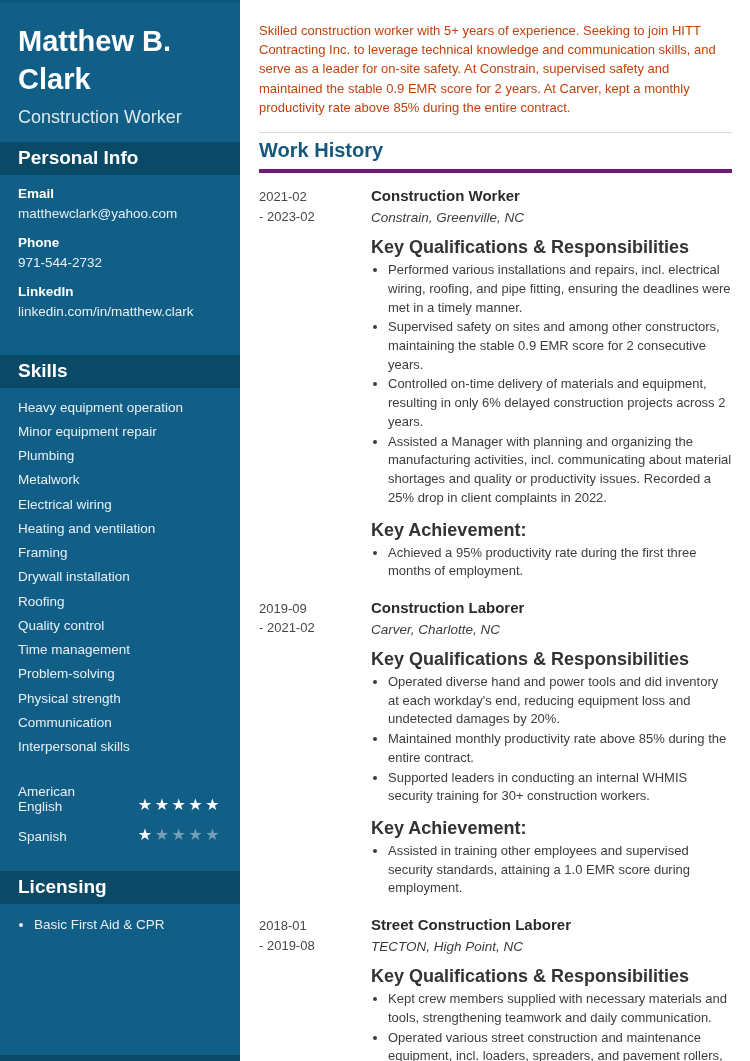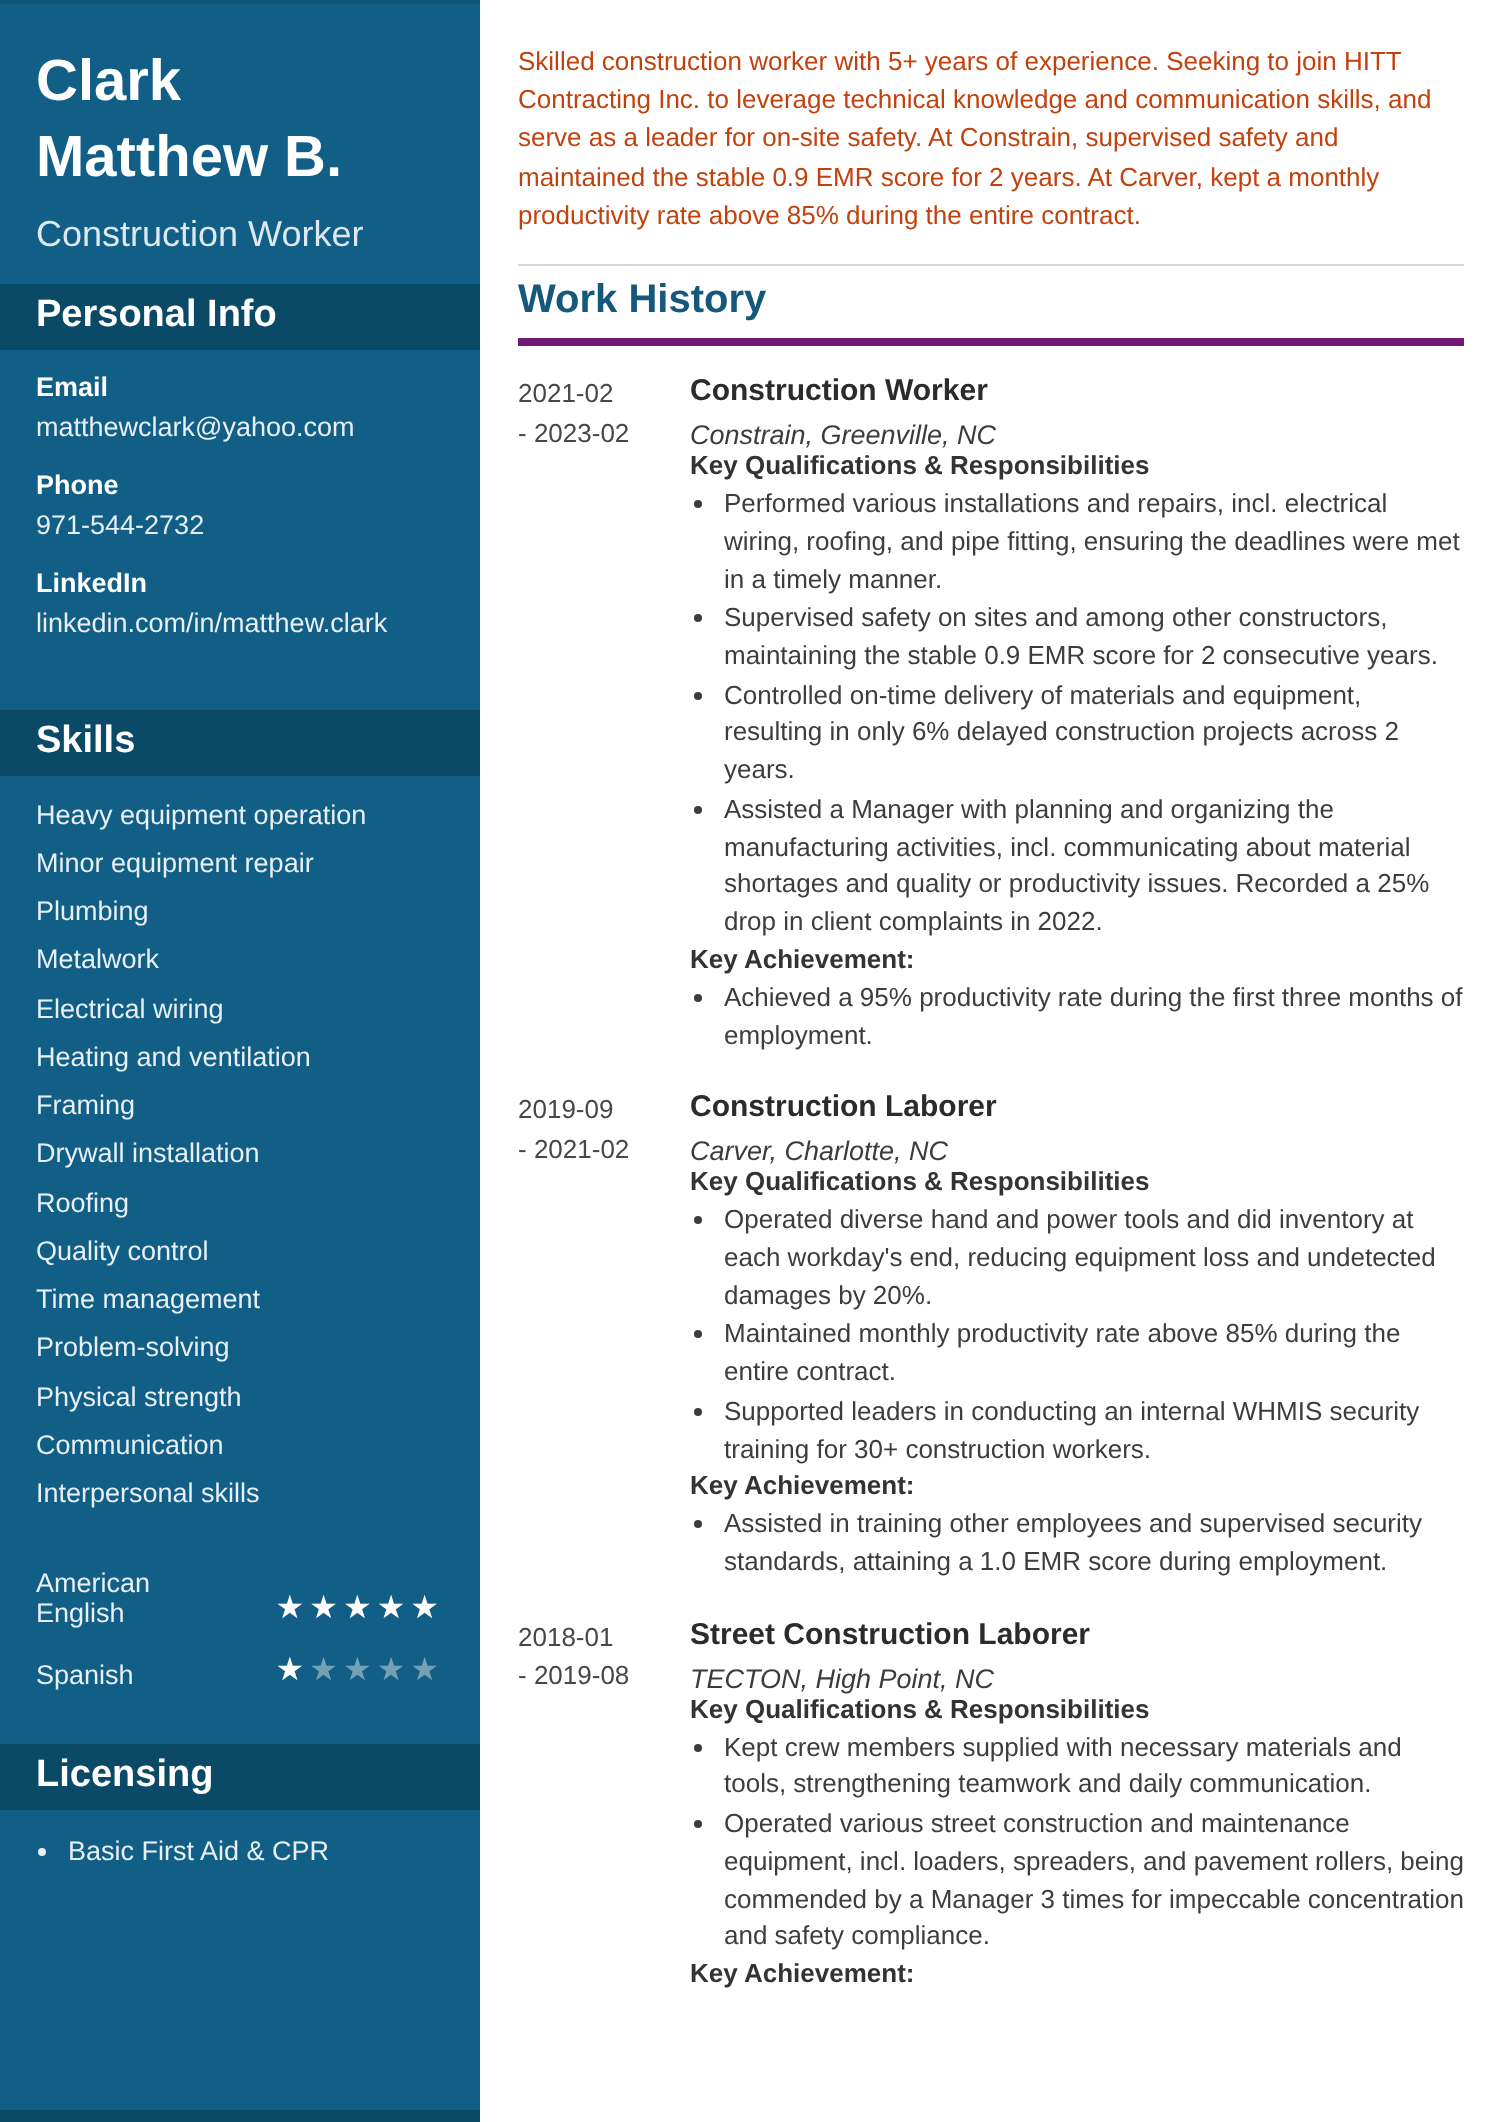--- a/index.html
+++ b/index.html
@@ -38,39 +38,39 @@
   .license-item { font-size:13.5px; color:#e8f0f5; margin-bottom:8px; }
   
   .main { flex:1; padding:21px 18px 0 19px; color:#3f3f3f; }
   .summary { font-size:13px; line-height:1.48; color:#c2410c; }
   .section-head {
     margin-top:15px; border-top:1px solid #d8d8d8; border-bottom:4px solid #701a75;
     padding:6px 0 7px 0;
   }
   .section-title { font-size:20px; font-weight:bold; color:#16587c; }
   .entries { padding-top:14px; }
-  .entry { display:flex; margin-bottom:17px; }
+  .entry { display:flex; margin-bottom:17px;gap:26px; }
   .entry-date { width:86px; flex-shrink:0; font-size:13px; color:#474747; line-height:1.5; }
   .entry-body { flex:1; }
   .role { font-size:15px; font-weight:bold; color:#2b2b2b; }
   .company { font-size:13.5px; font-style:italic; color:#3c3c3c; margin-top:6px; }
-  .subhead { font-size:13px; font-weight:bold; color:#333333; }
+  .subhead { font-size:18px; font-weight:bold; color:#333333; margin-top:12px; }
   .entry-body ul { margin:3px 0 0 0; padding-left:17px; }
   .entry-body li { font-size:13px; line-height:1.44; color:#3d3d3d; margin-bottom:1px; }
 </style>
 </head>
 <body>
 
 <div class="page">
 
   <aside class="sidebar">
     <div class="name-block">
       <div class="name">
+        <div>Matthew B.</div>
         <div>Clark</div>
-        <div>Matthew B.</div>
       </div>
       <div class="job-title">Construction Worker</div>
     </div>
 
     <div class="band">Personal Info</div>
     <div class="info-list">
 
         <div class="info-item">
           <div class="info-label">Email</div>
           <div class="info-value">matthewclark@yahoo.com</div>

